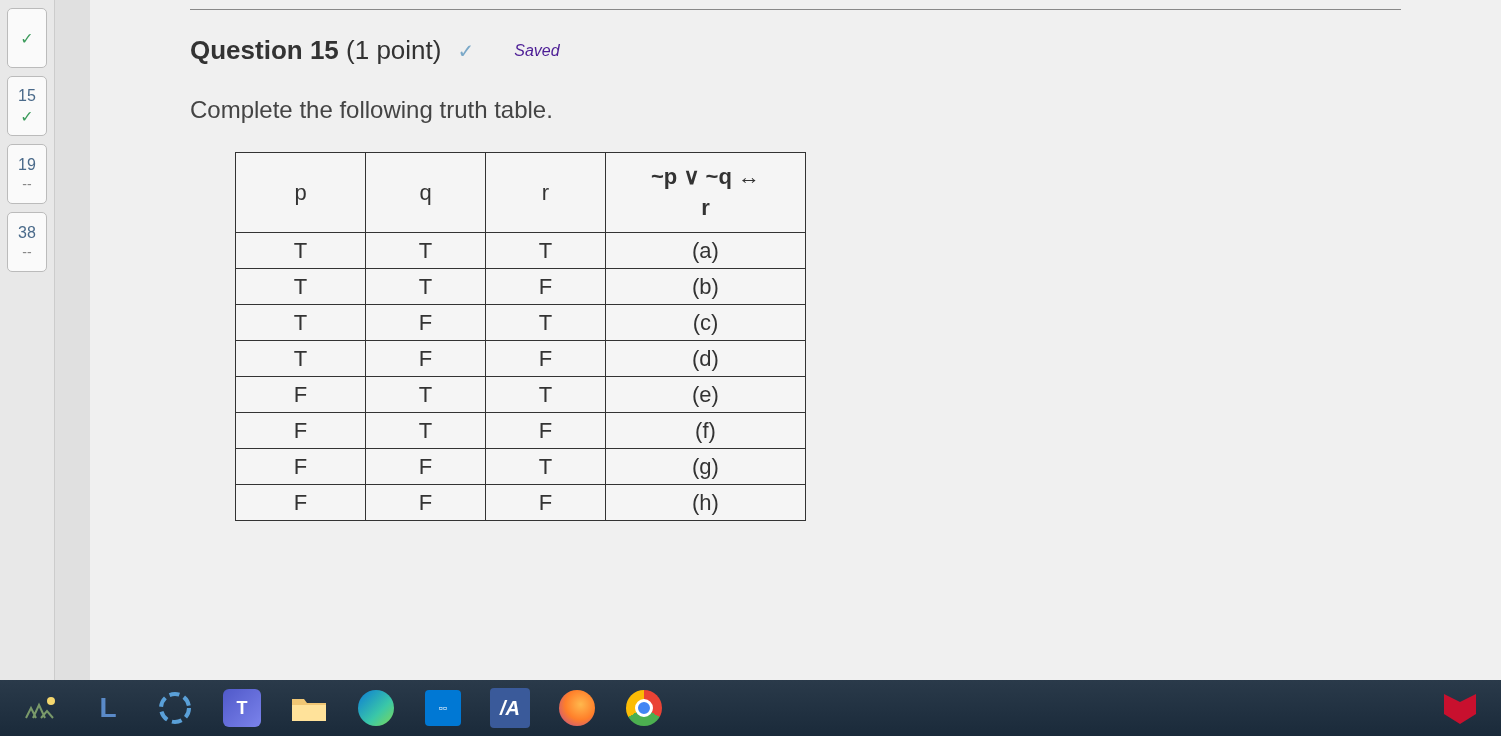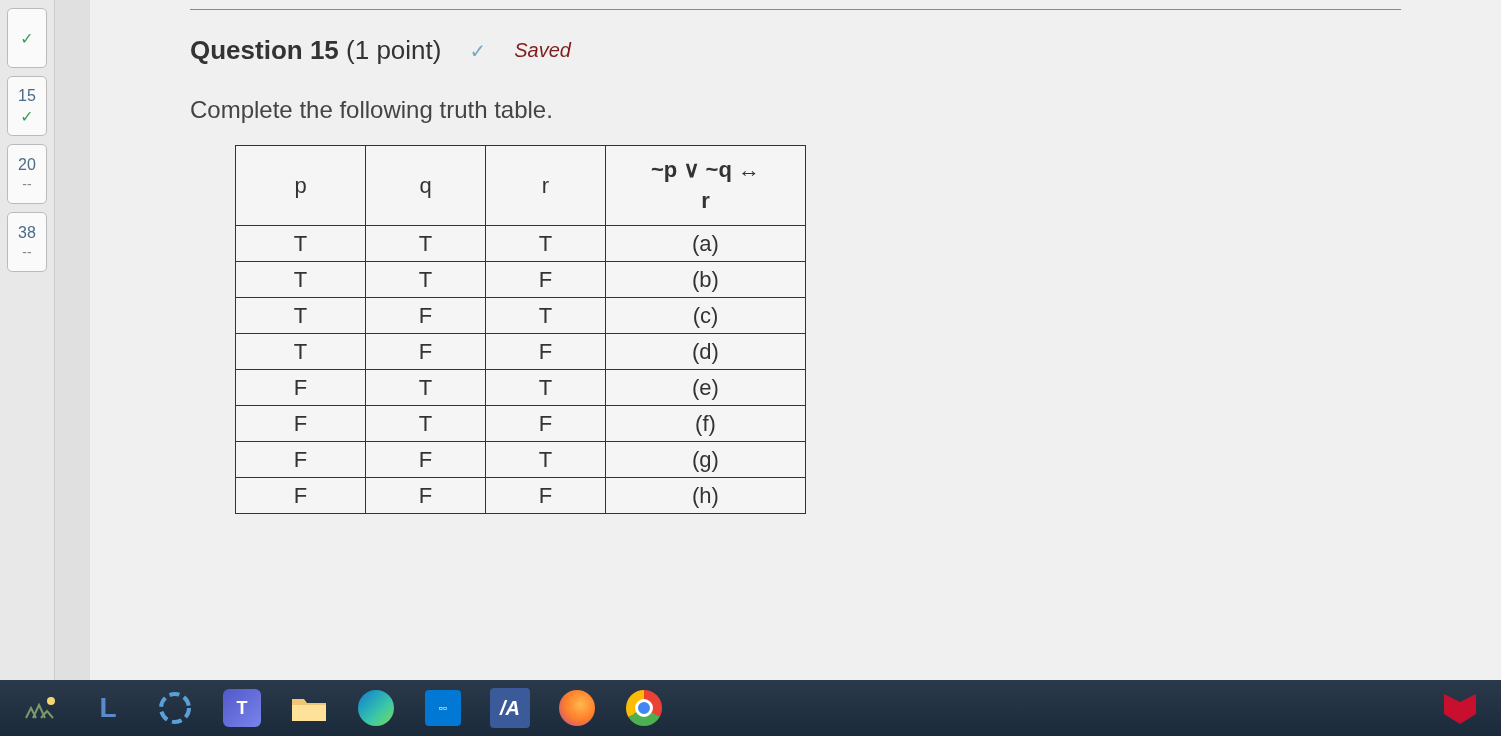--- a/index.html
+++ b/index.html
@@ -64,45 +64,46 @@
     .top-border {
       height: 10px;
       border-bottom: 1px solid #888;
       margin-bottom: 15px;
     }
     .question-header {
       margin-top: 25px;
       margin-bottom: 30px;
       display: flex;
       align-items: center;
-      gap: 28px;
+      gap: 16px;
     }
     .question-title {
       font-size: 26px;
       color: #333;
     }
     .question-title .bold {
       font-weight: bold;
     }
     .question-title .points {
       font-weight: normal;
     }
     .saved-check {
       color: #7aa8c8;
       font-size: 20px;
     }
     .saved-text {
-      color: #7f1d1d;
+      color: #4c1d95;
       font-style: italic;
-      font-size: 20px;
+      font-size: 16px;
+      margin-left: 24px;
     }
     .instruction {
       font-size: 24px;
       color: #444;
-      margin-bottom: 21px;
+      margin-bottom: 28px;
     }
     .truth-table {
       border-collapse: collapse;
       background: #f5f5f5;
       margin-left: 45px;
     }
     .truth-table td, .truth-table th {
       border: 1.5px solid #333;
       text-align: center;
       font-size: 22px;
@@ -181,21 +182,21 @@
 
 <div class="sidebar">
   <div class="nav-item">
     <span class="check">✓</span>
   </div>
   <div class="nav-item">
     <span class="num">15</span>
     <span class="check">✓</span>
   </div>
   <div class="nav-item">
-    <span class="num">20</span>
+    <span class="num">19</span>
     <span class="dash">--</span>
   </div>
   <div class="nav-item">
     <span class="num">38</span>
     <span class="dash">--</span>
   </div>
 </div>
 
 <div class="left-edge"></div>
 <div class="scroll-indicator">▼</div>

